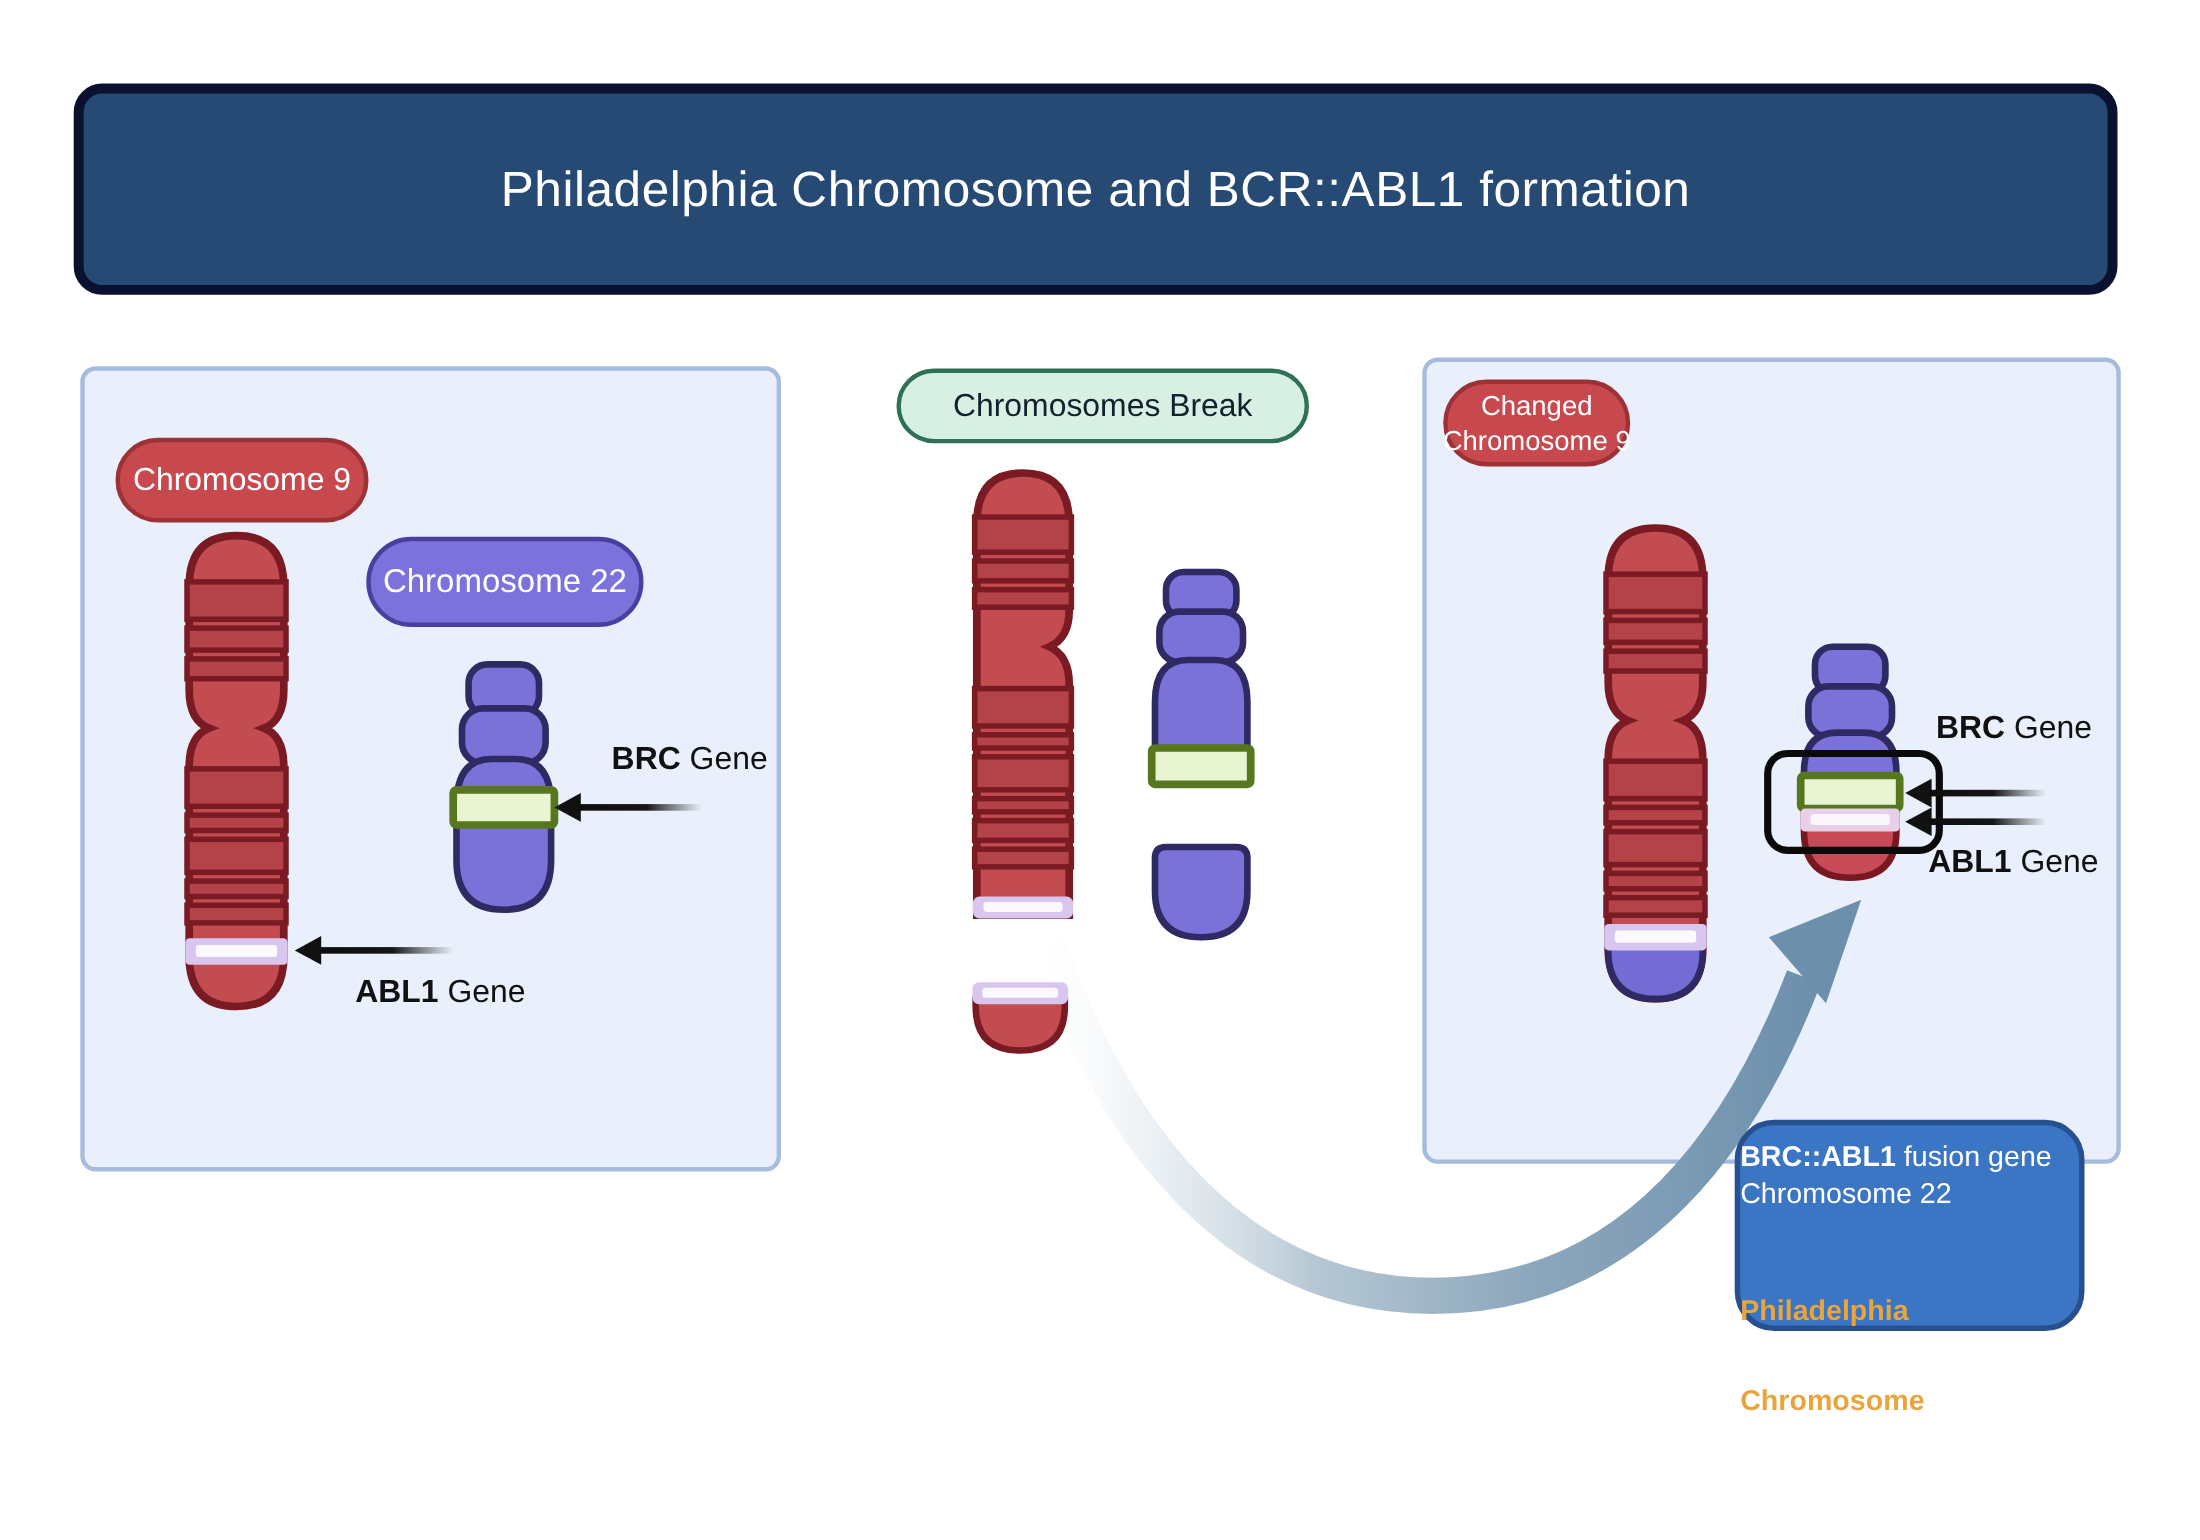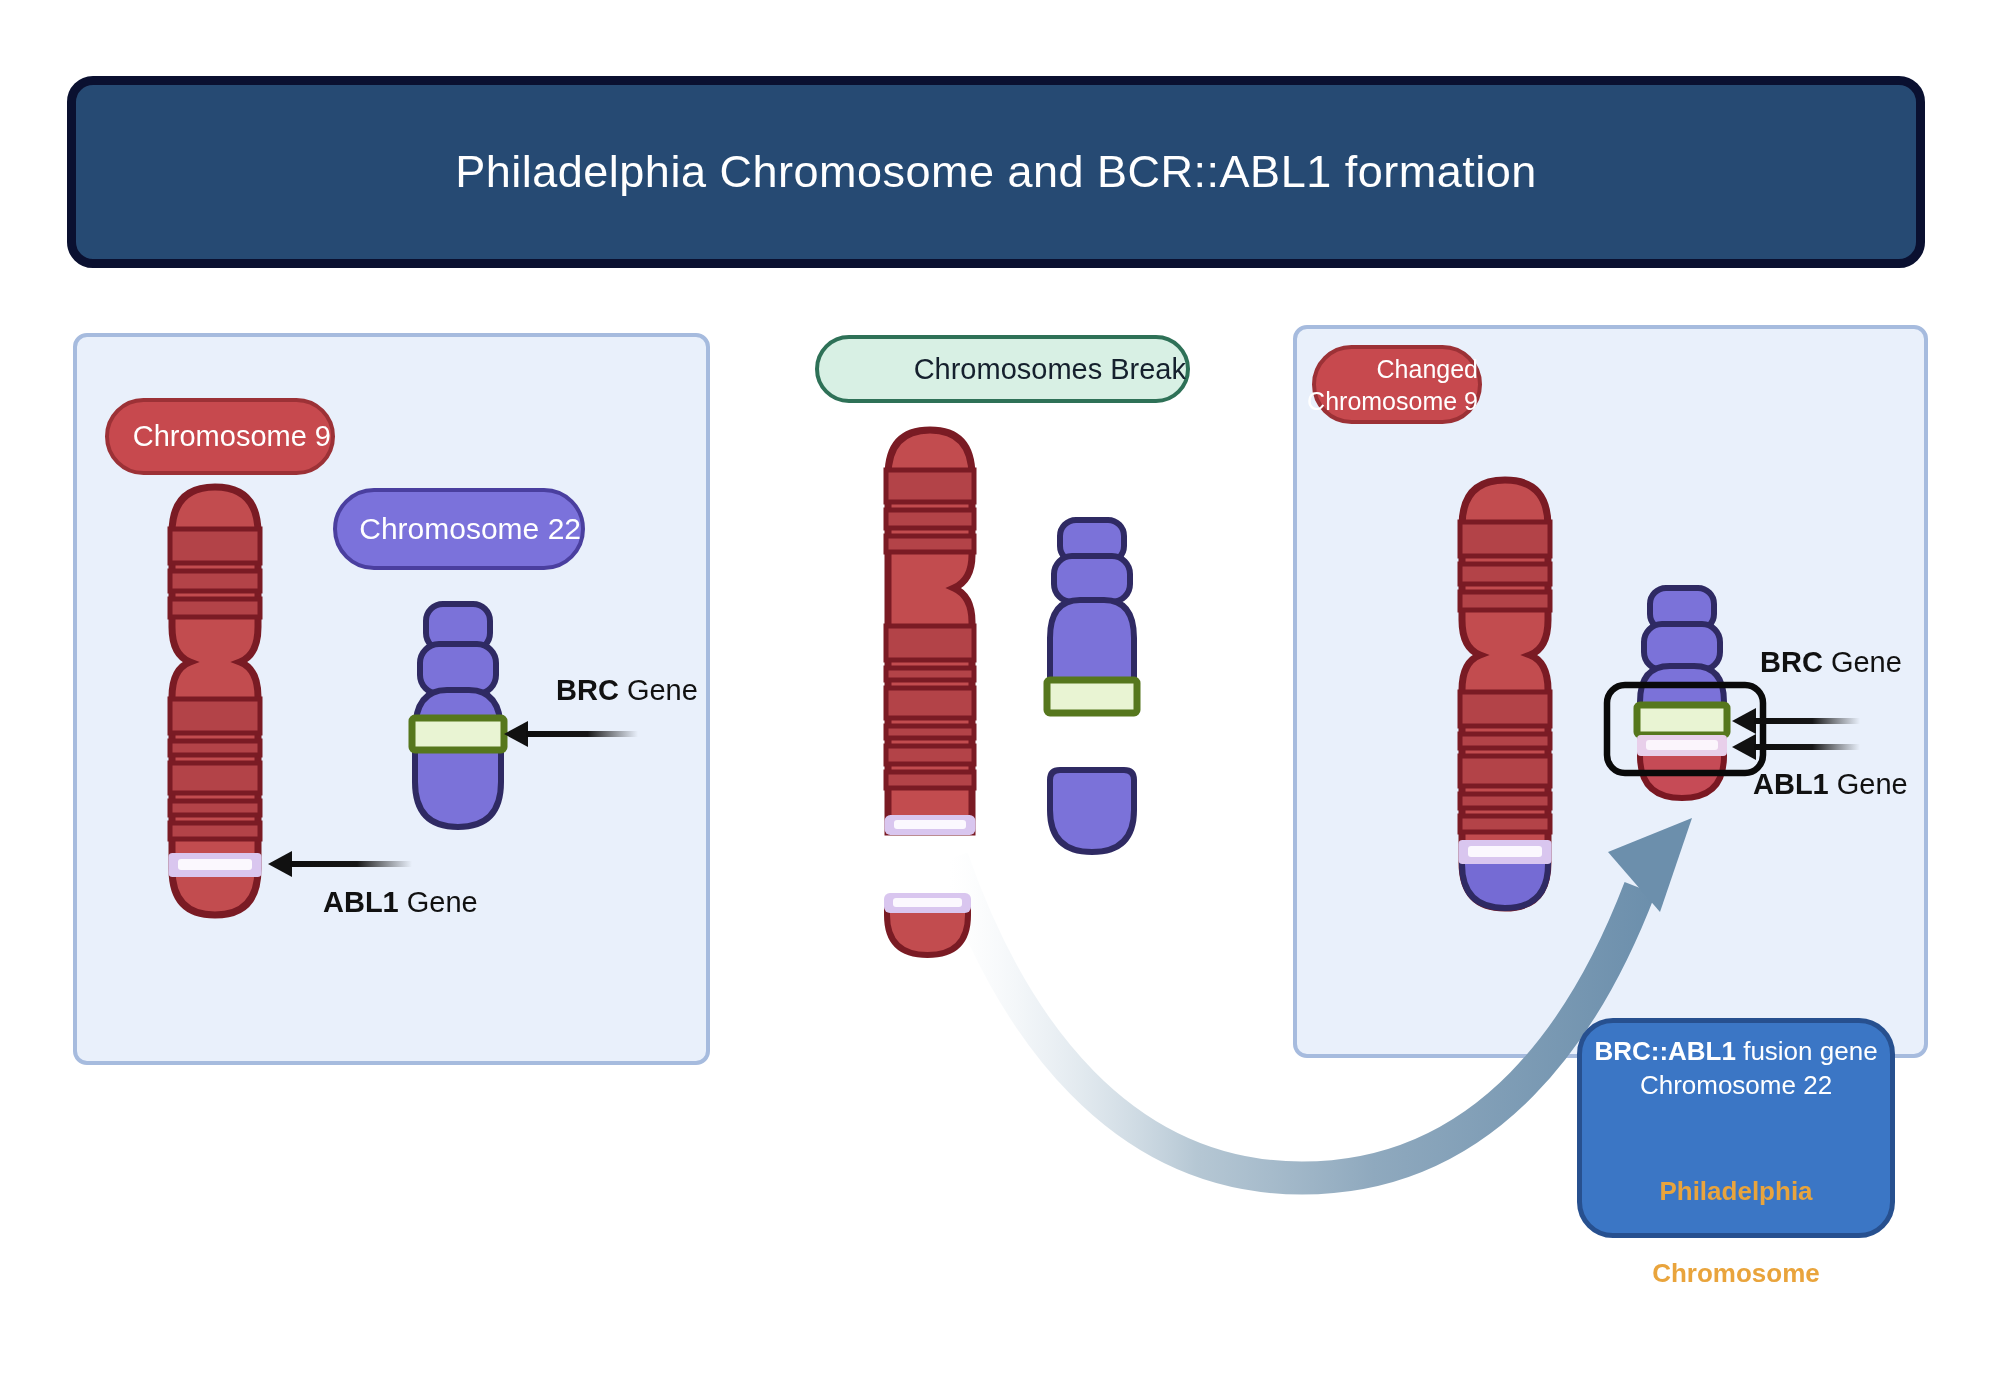--- a/index.html
+++ b/index.html
@@ -20,37 +20,37 @@
   .banner{left:67px;top:76px;width:1858px;height:192px;background:var(--banner-fill);
           border:9px solid var(--banner-stroke);border-radius:26px;box-sizing:border-box;
           display:flex;align-items:center;justify-content:center;z-index:2;}
   .banner-title{color:#ffffff;font-size:45px;font-weight:500;letter-spacing:0.5px;}
   
   .panel{background:var(--panel-fill);border:4px solid var(--panel-stroke);
          border-radius:14px;box-sizing:border-box;z-index:1;}
   .panel-left{left:73px;top:333px;width:637px;height:732px;}
   .panel-right{left:1293px;top:325px;width:635px;height:733px;}
   
-  .pill{box-sizing:border-box;display:flex;flex-direction:column;align-items:flex-end;
+  .pill{box-sizing:border-box;display:flex;flex-direction:column;align-items:center;
         justify-content:center;text-align:center;z-index:6;color:#fff;white-space:nowrap;}
   .pill-chr9{left:105px;top:398px;width:230px;height:77px;border-radius:39px;
              background:var(--badge-red);border:4px solid var(--badge-red-stroke);font-size:29px;}
   .pill-chr22{left:333px;top:488px;width:252px;height:82px;border-radius:41px;
              background:var(--badge-purple);border:4px solid var(--badge-purple-stroke);font-size:30px;}
   .pill-break{left:815px;top:335px;width:375px;height:68px;border-radius:34px;
              background:var(--badge-mint);border:4px solid var(--badge-mint-stroke);
              color:var(--badge-mint-text);font-size:29px;}
   .pill-changed{left:1312px;top:345px;width:170px;height:79px;border-radius:40px;
              background:var(--badge-red);border:4px solid var(--badge-red-stroke);
              font-size:25px;line-height:32px;}
   
-  .fusion{left:1577px;top:1018px;width:318px;height:220px;border-radius:36px;
+  .fusion{left:1577px;top:1018px;width:318px;height:192px;border-radius:36px;
           background:var(--badge-blue);border:5px solid var(--badge-blue-stroke);
           box-sizing:border-box;z-index:6;color:#fff;font-size:26px;line-height:34px;
-          text-align:center;padding-top:11px;white-space:nowrap;}
+          padding-top:11px;white-space:nowrap;}
   .fusion .orange{color:var(--orange);font-weight:bold;margin-top:48px;}
   .fusion .spacer{height:24px;}
   .b{font-weight:bold;}
   
   .gene-label{color:var(--ink);font-size:29px;white-space:nowrap;z-index:7;}
   #art{left:0;top:0;z-index:4;}
 </style>
 </head>
 <body>
 

